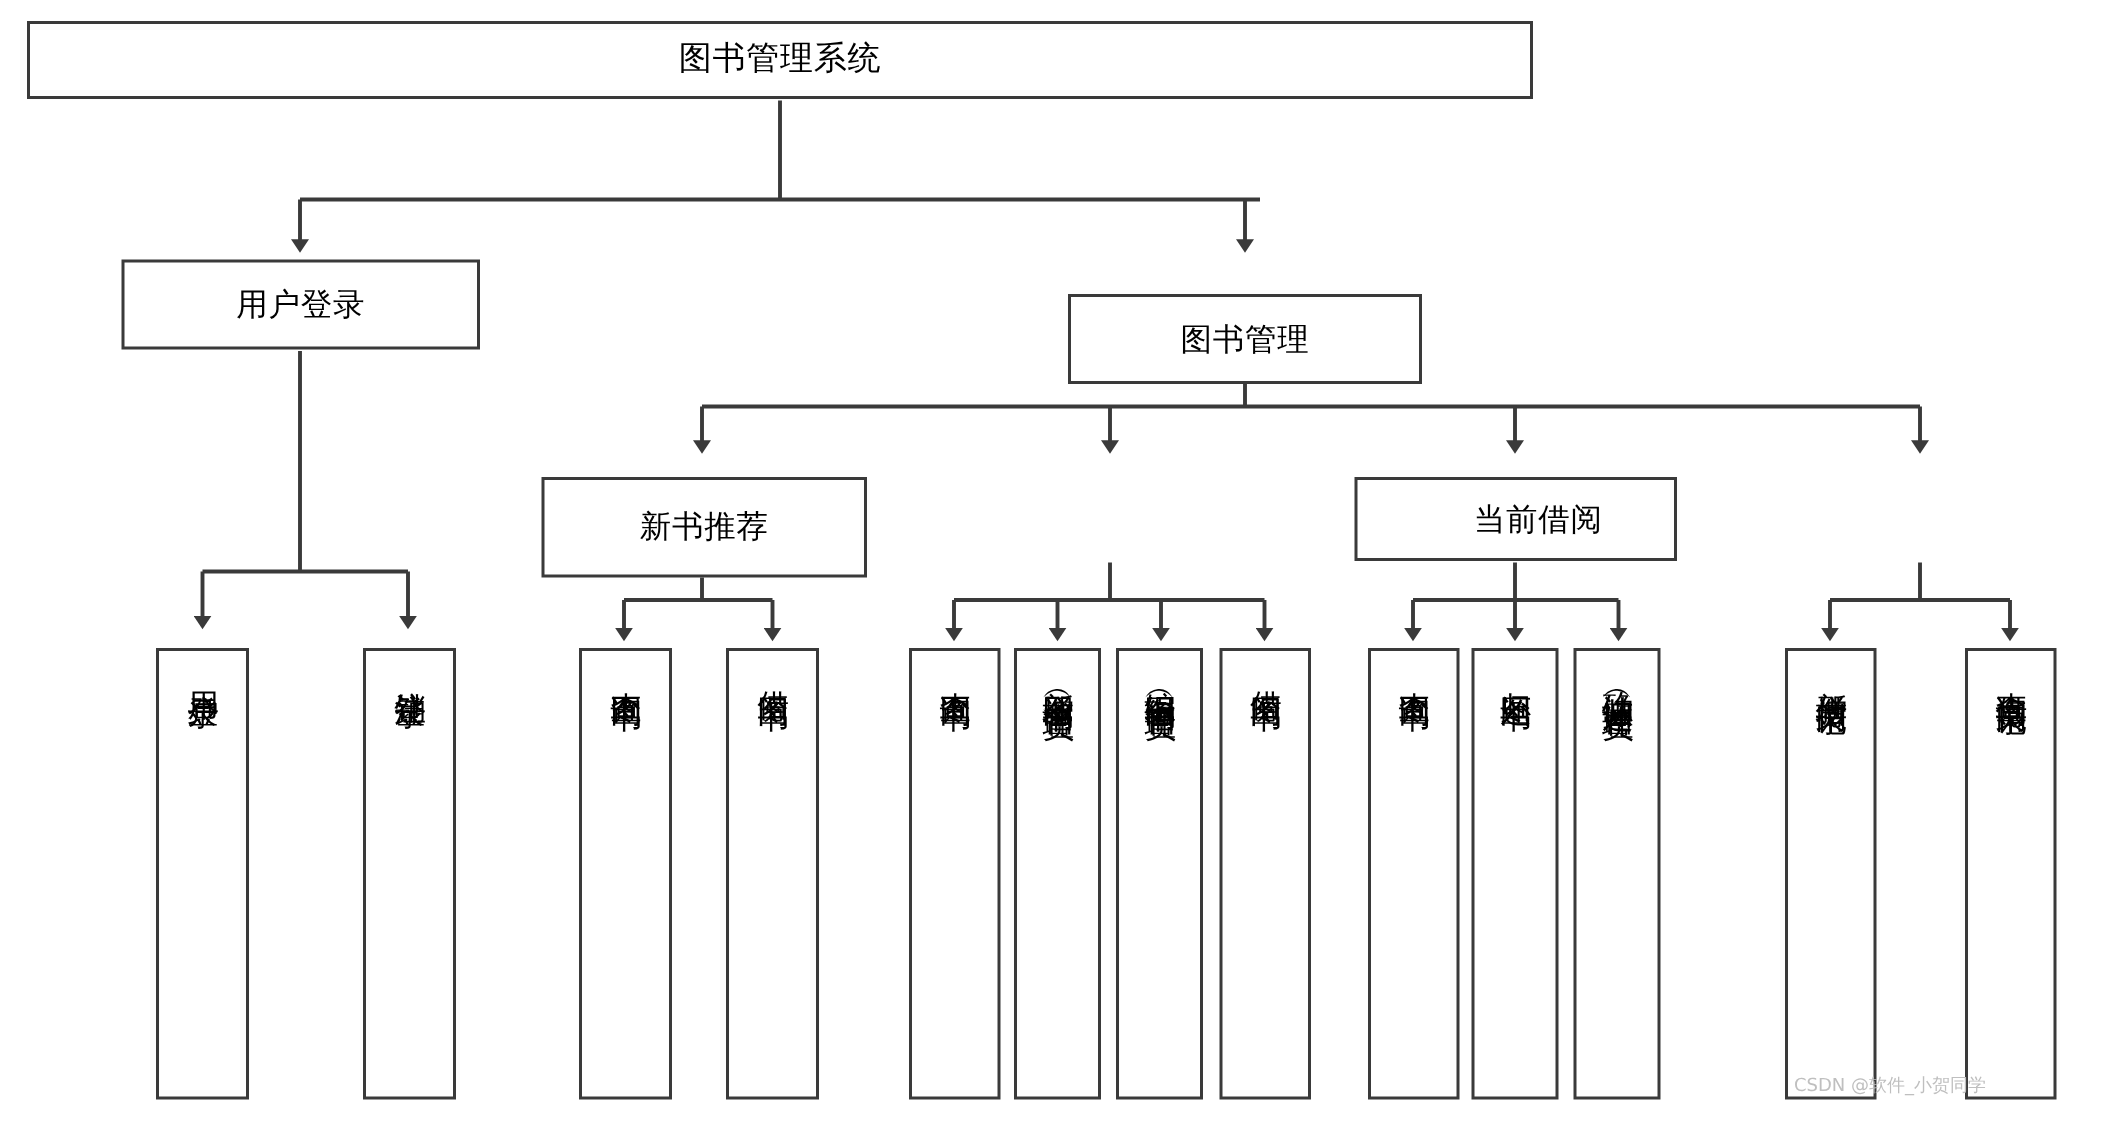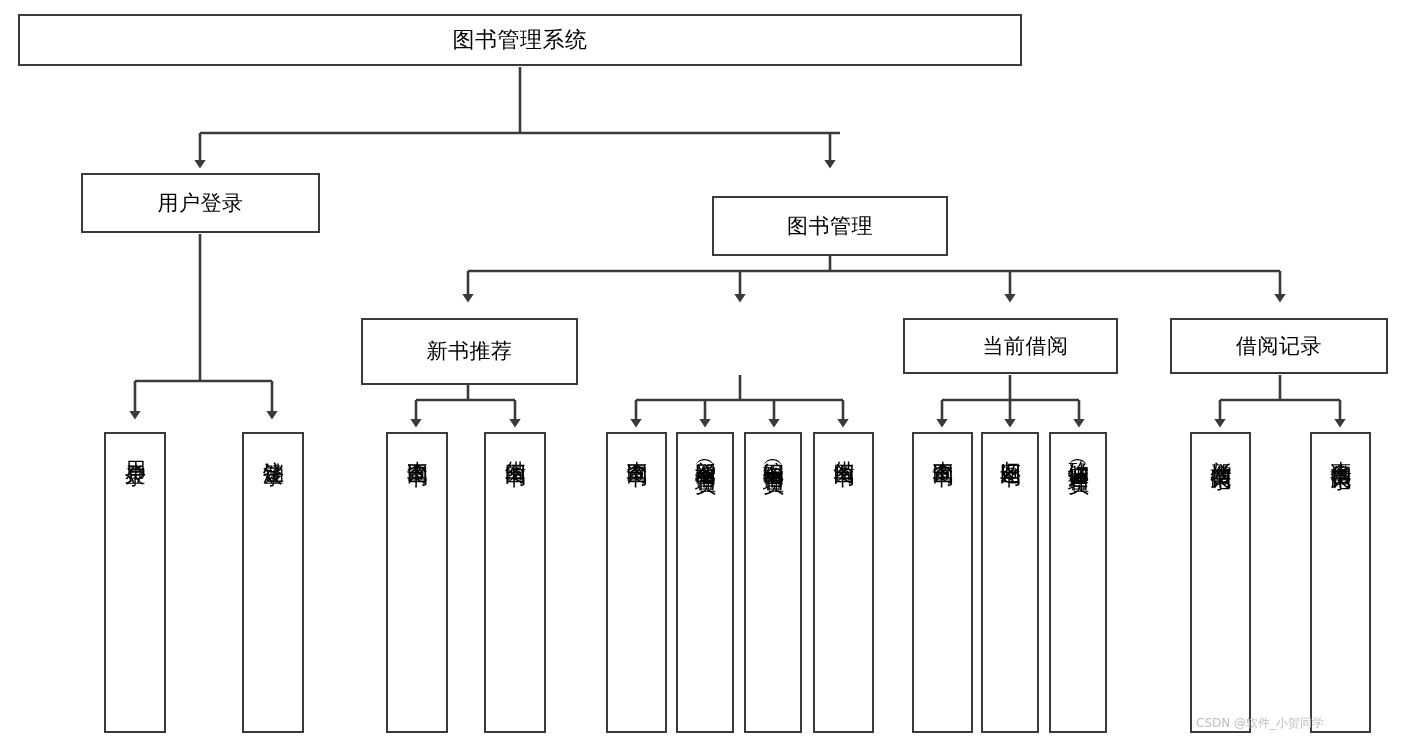--- a/index.html
+++ b/index.html
@@ -134,23 +134,20 @@
   <div class="node horiz" style="left:712px; top:173px; width:236px; height:60px;margin-top:23px;">
     <span class="lbl">图书管理</span>
   </div>
 
   <div class="node horiz" style="left:361px; top:318px; width:217px; height:67px;">
     <span class="lbl">新书推荐</span>
   </div>
   <div class="node horiz" style="left:903px; top:318px; width:215px; height:56px;padding-left:30px;">
     <span class="lbl">当前借阅</span>
   </div>
-  <div class="node horiz" style="left:1170px; top:318px; width:218px; height:56px;">
-    <span class="lbl">借阅记录</span>
-  </div>
 
   <div class="node vert" style="left:104px; top:432px; width:62px; height:301px;">
     <span class="lbl">用户登录</span>
   </div>
   <div class="node vert" style="left:242px; top:432px; width:62px; height:301px;">
     <span class="lbl">注销登录</span>
   </div>
 
   <div class="node vert" style="left:386px; top:432px; width:62px; height:301px;">
     <span class="lbl">查询图书</span>

